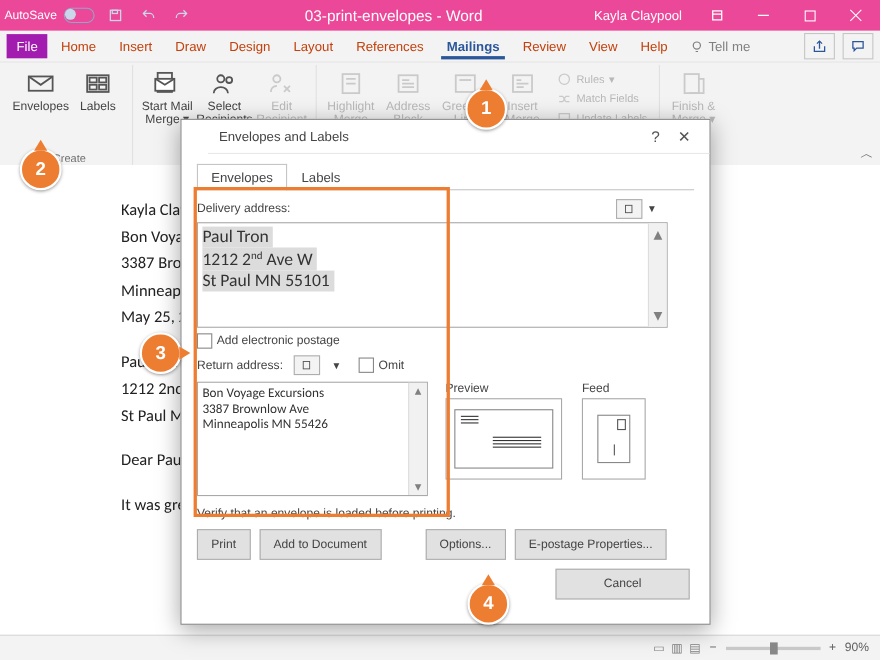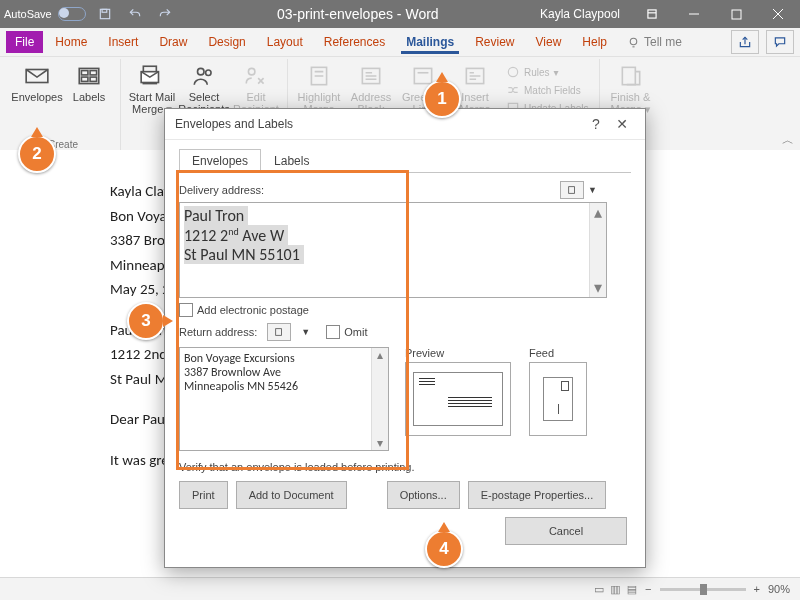--- a/index.html
+++ b/index.html
@@ -1,16 +1,16 @@
 <!DOCTYPE html>
 <html><head>
 <meta charset="utf-8">
 <style>
   body { margin:0; font-family:"Segoe UI",Arial,sans-serif; font-size:12px; background:#fff; overflow:hidden; width:800px; height:600px; position:relative; color:#444; }
-  .titlebar { background:#737373; color:#fff; height:28px; display:flex; align-items:center; padding:0 4px; }
+  .titlebar { background:#ec4899; color:#fff; height:28px; display:flex; align-items:center; padding:0 4px; }
   .titlebar .left { display:flex; align-items:center; gap:8px; flex:0 0 auto; }
   .titlebar .center { flex:1; text-align:center; font-size:14px; }
   .titlebar .right { flex:0 0 auto; display:flex; align-items:center; gap:6px; }
   .qat-btn { width:22px; height:22px; display:flex; align-items:center; justify-content:center; color:#cbd6ea; }
   .autosave { display:flex; align-items:center; gap:6px; font-size:11px; }
   .toggle { width:26px; height:12px; border:1px solid #8fa6c9; border-radius:7px; position:relative; }
   .toggle::after { content:""; position:absolute; width:10px; height:10px; border-radius:50%; background:#cbd6ea; top:0; left:0; }
   .win-btn { width:36px; height:28px; display:flex; align-items:center; justify-content:center; color:#fff; }
   .menubar { background:#f3f3f3; height:28px; display:flex; align-items:center; padding:0 6px; gap:3px; border-bottom:1px solid #e1e1e1; }
   .menu-item { padding:4px 9px; color:#c2410c; position:relative; }
@@ -35,21 +35,21 @@
   .docarea { position:absolute; top:150px; left:0; right:0; bottom:22px; background:#fff; padding:30px 0 0 110px; font-family:Calibri,Arial,sans-serif; font-size:15px; color:#222; line-height:1.5; }
   .docarea p { margin:0 0 2px; }
   .doc-gap { height:16px; }
 
   .statusbar { position:absolute; bottom:0; left:0; right:0; height:22px; background:#f3f3f3; border-top:1px solid #d8d8d8; display:flex; align-items:center; justify-content:flex-end; padding:0 10px; gap:8px; font-size:11px; color:#606060; }
   .view-icons { display:flex; gap:6px; color:#808080; }
   .slider { width:86px; height:3px; background:#c8c8c8; position:relative; }
   .slider::after { content:""; position:absolute; width:7px; height:11px; background:#888; top:-4px; left:40px; }
 
   .dialog { position:absolute; left:164px; top:108px; width:480px; height:458px; background:#fff; border:1px solid #888; box-shadow:0 5px 20px rgba(0,0,0,0.35); z-index:50; }
-  .dlg-title { height:30px; display:flex; align-items:center; padding:0 10px; border-bottom:1px solid #e8e8e8; }
+  .dlg-title { height:30px; display:flex; align-items:center; padding:0 10px; border-bottom:1px solid #e8e8e8;margin-left:24px; }
   .dlg-title span { flex:1; font-size:12px; }
   .dlg-close, .dlg-help { width:26px; height:26px; display:flex; align-items:center; justify-content:center; color:#555; font-size:14px; }
   .dlg-body { padding:8px 14px 10px; position:relative; }
   .tabs { display:flex; border-bottom:1px solid #c5c5c5; height:24px; margin-bottom:8px; }
   .tab { padding:4px 12px 3px; border:1px solid transparent; border-bottom:none; position:relative; top:1px; color:#444; }
   .tab.active { border-color:#c5c5c5; background:#fff; }
   .field-row { display:flex; align-items:center; gap:6px; font-size:11px; }
   .textbox { border:1px solid #a9a9a9; background:#fff; position:relative; font-family:Calibri,Arial,sans-serif; }
   .delivery { width:418px; height:88px; font-size:16px; padding:3px 4px; color:#333; }
   .delivery .sel { background:#dcdcdc; padding:0 4px 0 0; display:inline-block; }

